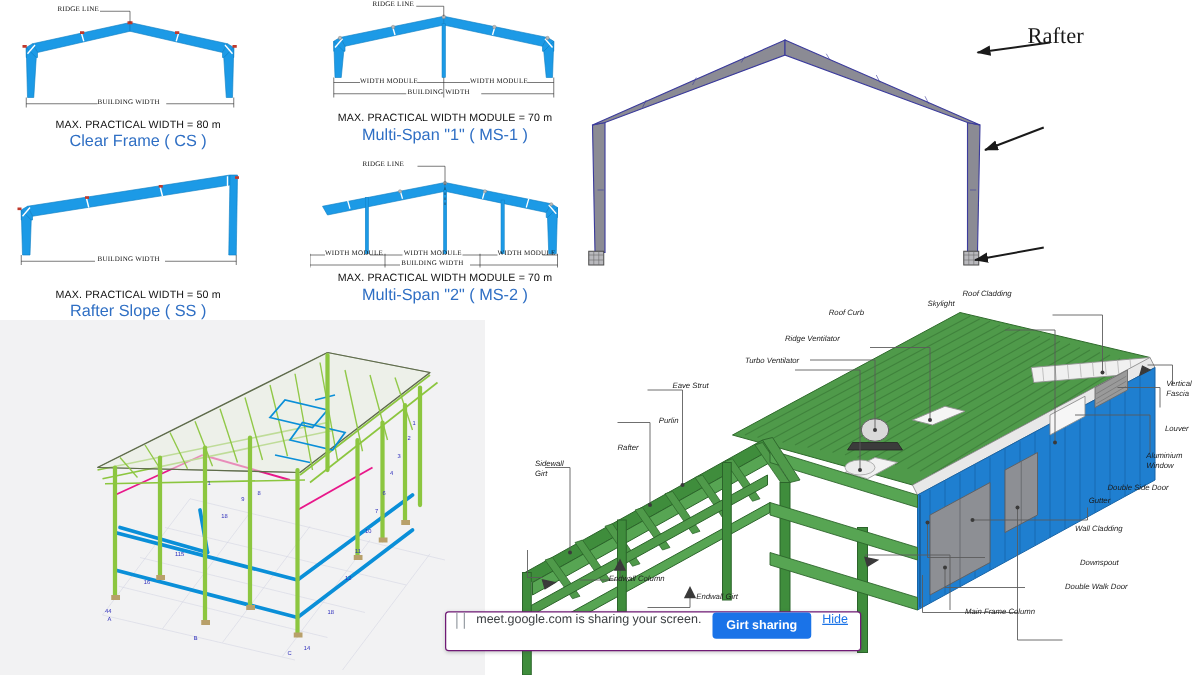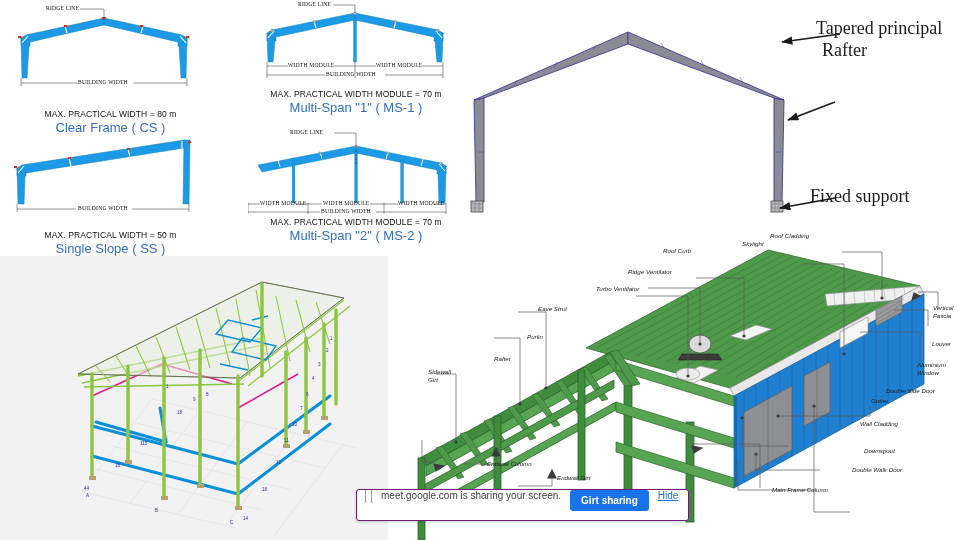--- a/index.html
+++ b/index.html
@@ -111,21 +111,21 @@
 
       <g stroke="#111" stroke-width="0.45">
         <line x1="13" y1="76" x2="13" y2="84"></line>
         <line x1="179" y1="76" x2="179" y2="84"></line>
         <line x1="13" y1="81" x2="70" y2="81"></line>
         <line x1="125" y1="81" x2="179" y2="81"></line>
       </g>
     </svg>
     <div class="tiny-lbl" style="left:38px;top:3px;">RIDGE LINE</div>
     <div class="tiny-lbl" style="left:70px;top:77px;">BUILDING WIDTH</div>
-    <div class="cap-spec" style="margin-top:17px;text-align:center;">MAX. PRACTICAL WIDTH = 80 m</div>
+    <div class="cap-spec" style="margin-top:2px;text-align:center;">MAX. PRACTICAL WIDTH = 80 m</div>
     <div class="cap-name">Clear Frame ( CS )</div>
   </div>
 
   <div class="frame-cell" style="left:250px;top:0px;width:212px;">
     <svg class="frame-svg" width="212" height="88" viewBox="0 0 212 88">
       <polygon points="22,30 105,13 105,20 26,37" fill="#1c9ae6" stroke="#0d7fc4" stroke-width="0.5"></polygon>
       <polygon points="105,13 188,30 184,37 105,20" fill="#1c9ae6" stroke="#0d7fc4" stroke-width="0.5"></polygon>
       <path d="M22,30 L26,37 L26,41 L17,41 L17,33 Z" fill="#1c9ae6" stroke="#0d7fc4" stroke-width="0.5"></path>
       <path d="M188,30 L184,37 L184,41 L193,41 L193,33 Z" fill="#1c9ae6" stroke="#0d7fc4" stroke-width="0.5"></path>
       <polygon points="17,33 25,41 23,62 18,62" fill="#1c9ae6" stroke="#0d7fc4" stroke-width="0.5"></polygon>
@@ -190,21 +190,21 @@
       </g>
       <g stroke="#111" stroke-width="0.45">
         <line x1="9" y1="76" x2="9" y2="84"></line>
         <line x1="181" y1="76" x2="181" y2="84"></line>
         <line x1="9" y1="81" x2="68" y2="81"></line>
         <line x1="124" y1="81" x2="181" y2="81"></line>
       </g>
     </svg>
     <div class="tiny-lbl" style="left:70px;top:77px;">BUILDING WIDTH</div>
     <div class="cap-spec" style="margin-top:14px;">MAX. PRACTICAL WIDTH = 50 m</div>
-    <div class="cap-name">Single Slope ( SS )</div>
+    <div class="cap-name">Rafter Slope ( SS )</div>
   </div>
 
   <div class="frame-cell" style="left:248px;top:124px;width:216px;">
     <svg class="frame-svg" width="216" height="92" viewBox="0 0 216 92">
       <polygon points="10,41 108,22 108,29 14,48" fill="#1c9ae6" stroke="#0d7fc4" stroke-width="0.5"></polygon>
       <polygon points="108,22 193,39 189,46 108,29" fill="#1c9ae6" stroke="#0d7fc4" stroke-width="0.5"></polygon>
       <path d="M193,39 L189,46 L189,50 L198,50 L198,42 Z" fill="#1c9ae6" stroke="#0d7fc4" stroke-width="0.5"></path>
       <polygon points="198,42 190,50 191,79 197,79" fill="#1c9ae6" stroke="#0d7fc4" stroke-width="0.5"></polygon>
 
       <rect x="44.2" y="34" width="2.6" height="45" fill="#1c9ae6" stroke="#0d7fc4" stroke-width="0.4"></rect>
@@ -294,24 +294,22 @@
     </defs>
 
     <path d="M100,24 L42,32" stroke="#1a1a1a" stroke-width="1.6" fill="none" marker-end="url(#ah)" transform="translate(0,0)"></path>
 
     <path d="M95,92 L48,110" stroke="#1a1a1a" stroke-width="1.6" fill="none" marker-end="url(#ah)"></path>
 
     <path d="M95,188 L40,198" stroke="#1a1a1a" stroke-width="1.6" fill="none" marker-end="url(#ah)"></path>
   </svg>
 
   <div class="anno" style="left:816px;top:18px;">
-    <div>Tapered principal</div>
     <div style="margin-left:6px;">Rafter</div>
   </div>
-  <div class="anno" style="left:810px;top:186px;">Fixed support</div>
 
   <div class="staad-bg" style="left:0;top:256px;width:388px;height:284px;"></div>
 
   <svg class="abs" style="left:0;top:256px;" width="388" height="284" viewBox="0 0 388 284">
 
     <g stroke="#c9cadd" stroke-width="0.4" opacity="0.85" fill="none">
       <path d="M82,236 L236,272"></path>
         <path d="M95,213 L262,254"></path>
         <path d="M112,190 L292,234"></path>
       <path d="M132,166 L325,212"></path>

